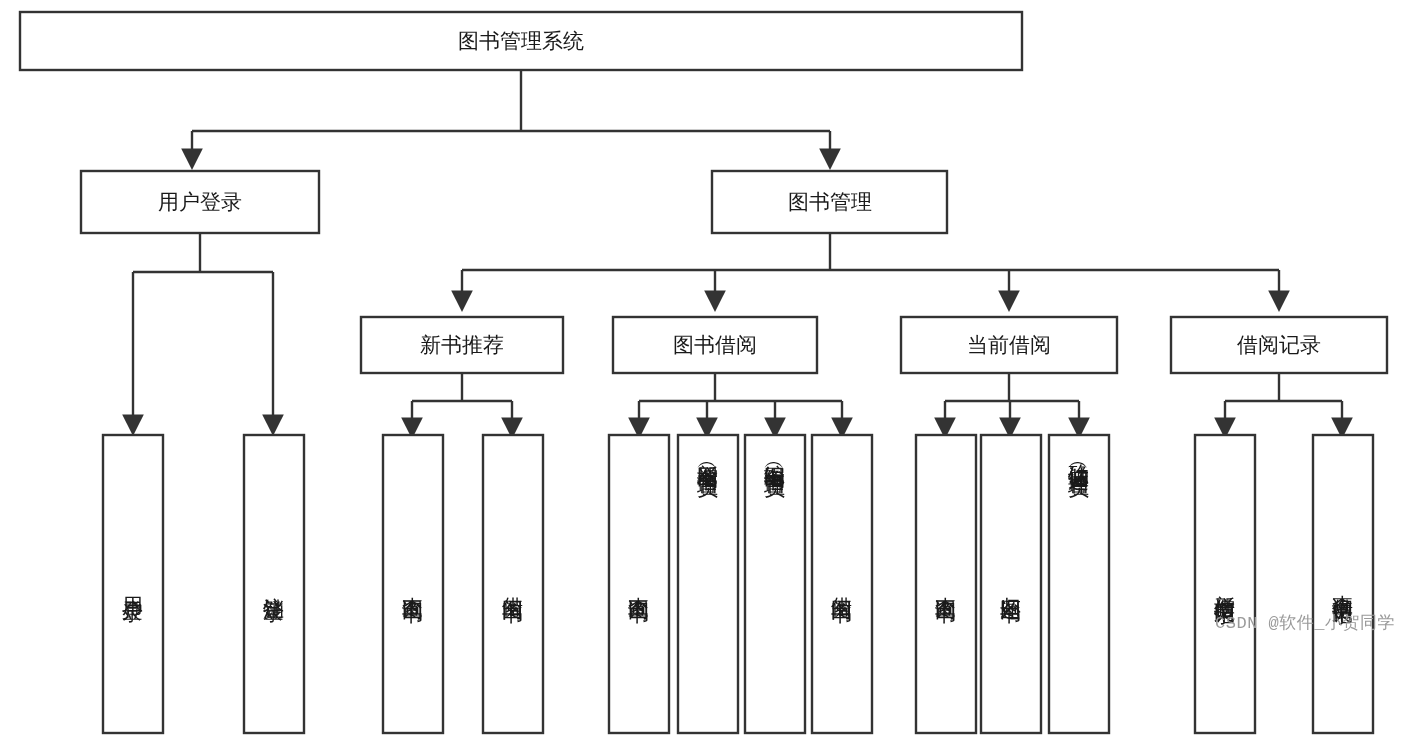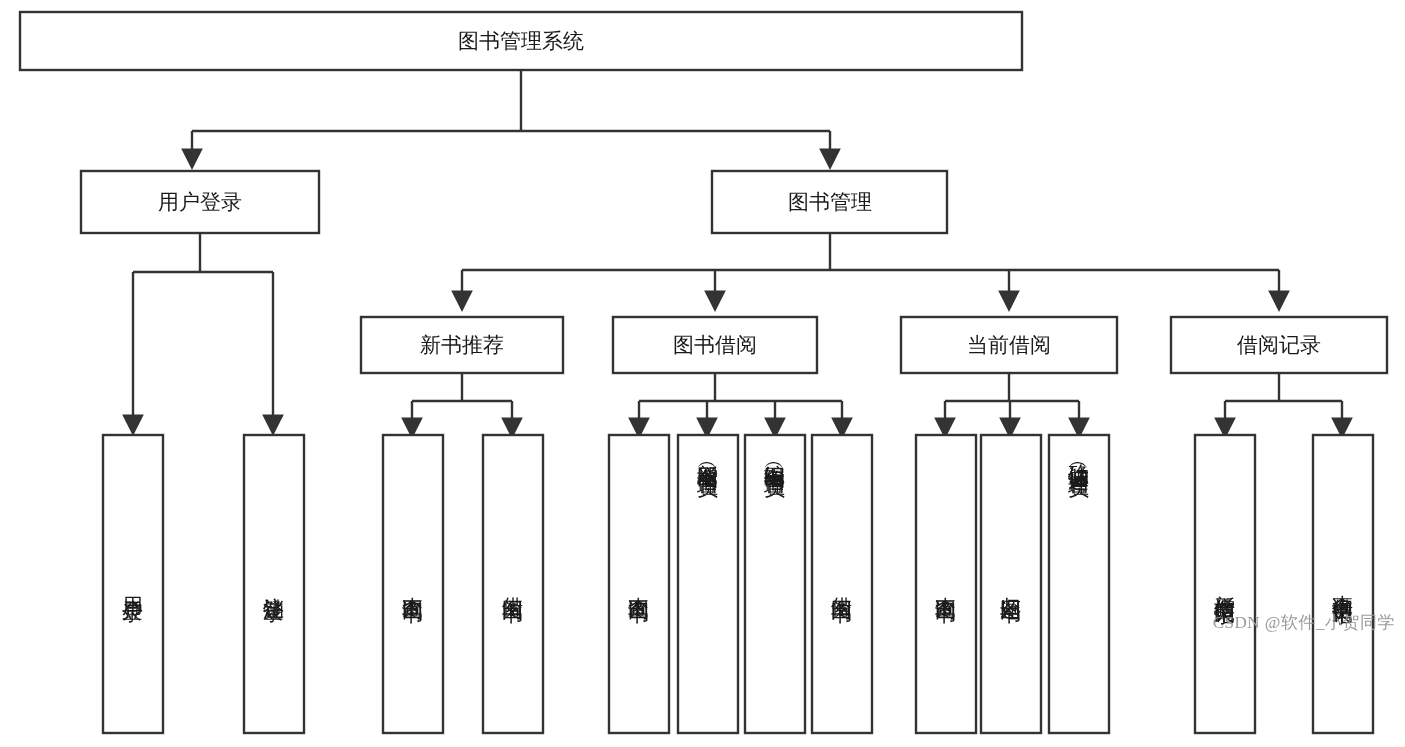--- a/index.html
+++ b/index.html
@@ -48,21 +48,21 @@
     font-size: 21px;
     fill: #1a1a1a;
     writing-mode: vertical-rl;
     text-orientation: upright;
     letter-spacing: 2px;
   }
   .watermark {
     position: absolute;
     right: 10px;
     bottom: 6px;
-    font-family: Liberation Serif, serif;
+    font-family: Liberation Mono, monospace;
     font-size: 17px;
     color: #9a9a9a;
     white-space: nowrap;
     letter-spacing: 0.5px;
     pointer-events: none;
   }
 </style>
 </head>
 <body>
 

